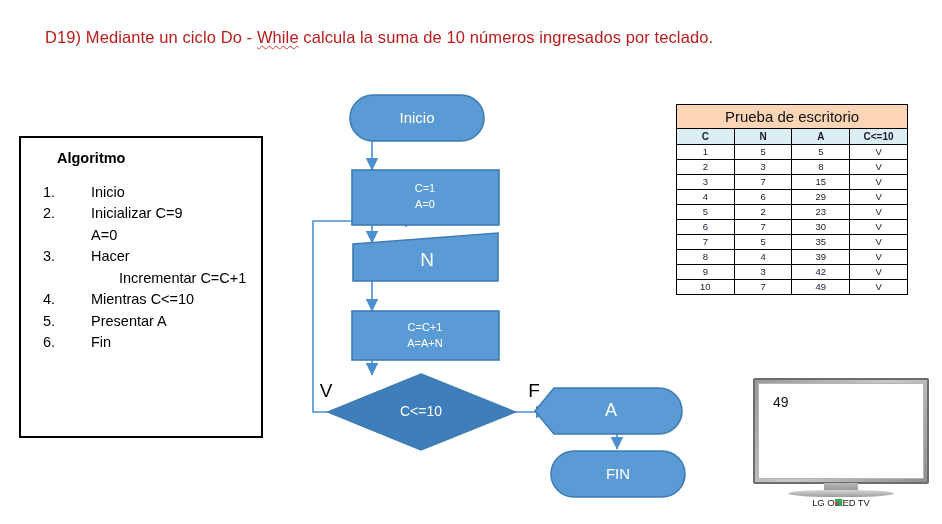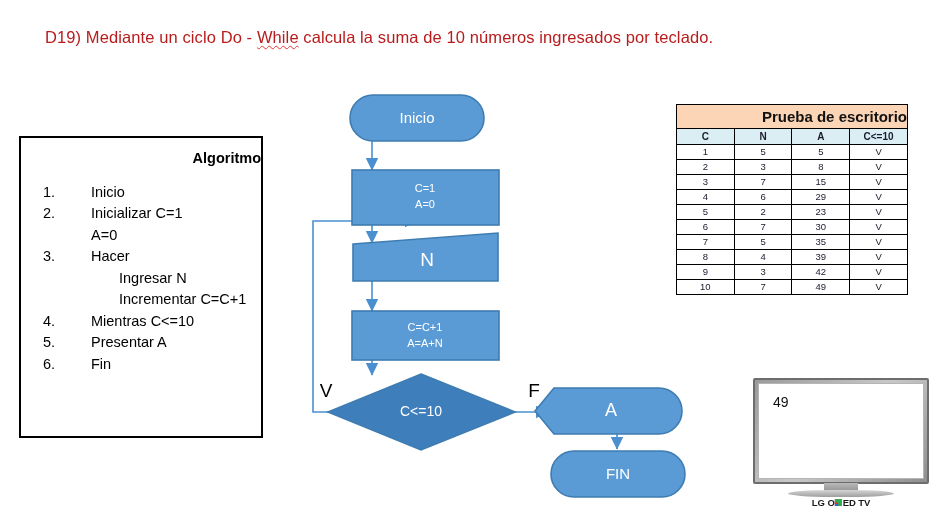--- a/index.html
+++ b/index.html
@@ -39,24 +39,25 @@
     position: absolute;
     left: 19px;
     top: 136px;
     width: 244px;
     height: 302px;
     border: 2px solid #000000;
     box-sizing: border-box;
     background: #ffffff;
   }
   #algorithm-title {
-    text-align: right;
+    text-align: left;
     font-weight: bold;
     font-size: 14.5px;
     margin-top: 12px;
+    padding-left: 36px;
   }
   #algorithm-list {
     margin: 16px 0 0 0;
     padding: 0;
     list-style: none;
     font-size: 14.5px;
     line-height: 1.48;
   }
   #algorithm-list li {
     position: relative;
@@ -119,23 +120,22 @@
     padding: 0;
     height: 14px;
     line-height: 14px;
     font-weight: bold;
   }
   table#trace-table .title-cell {
     background: #FBD5B5;
     font-size: 15px;
     height: 23px;
     line-height: 23px;
-    font-weight: bold;
+    font-weight: normal;
     color: #111111;
-    text-align: right;
   }
   table#trace-table .col-head {
     background: #DBEEF4;
     font-size: 10px;
     height: 15px;
     line-height: 15px;
   }
   table#trace-table tbody td {
     background: #ffffff;
     font-weight: normal;
@@ -199,21 +199,21 @@
     background: linear-gradient(180deg, #d6d6d6, #9e9e9e);
     border-radius: 50% / 60%;
   }
   #tv-brand {
     position: absolute;
     left: 50%;
     transform: translateX(-50%);
     top: 119px;
     white-space: nowrap;
     font-size: 9.5px;
-    font-weight: bold;
+    font-weight: normal;
     color: #1a1a1a;
     letter-spacing: -0.1px;
     display: flex;
     align-items: center;
   }
   #tv-brand .lg-mark {
     display: inline-block;
     width: 7px;
     height: 7px;
     margin: 0 0.5px;
@@ -233,27 +233,26 @@
 
 <div id="algorithm-box">
   <div id="algorithm-title">Algoritmo</div>
   <ol id="algorithm-list">
     <li>
       <span class="num">1.</span>
       <span>Inicio</span>
     </li>
     <li>
       <span class="num">2.</span>
-      <span>Inicializar C=1</span>
+      <span>Inicializar C=9</span>
       <span class="sub">A=0</span>
     </li>
     <li>
       <span class="num">3.</span>
       <span>Hacer</span>
-      <span class="sub2">Ingresar N</span>
       <span class="sub2">Incrementar C=C+1</span>
     </li>
     <li>
       <span class="num">4.</span>
       <span>Mientras C&lt;=10</span>
     </li>
     <li>
       <span class="num">5.</span>
       <span>Presentar A</span>
     </li>

